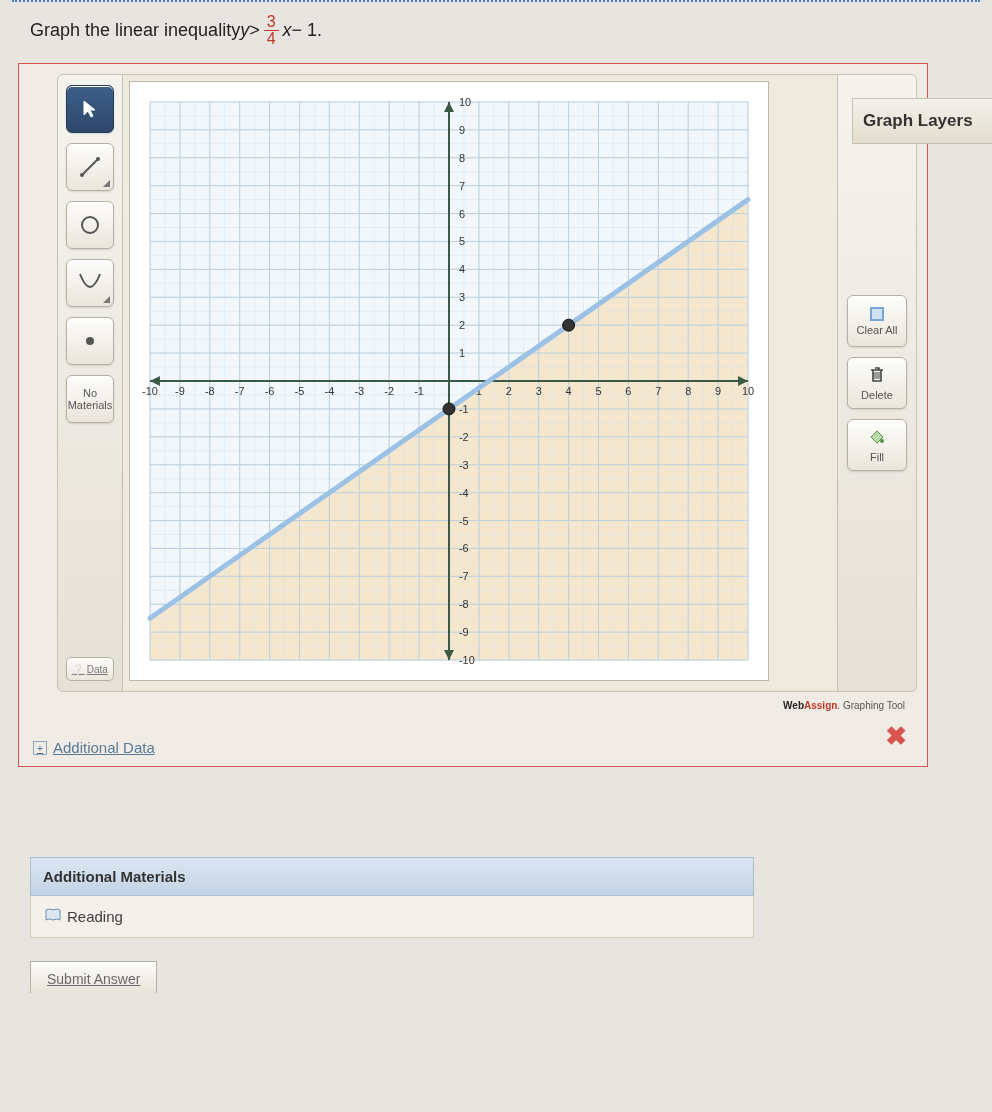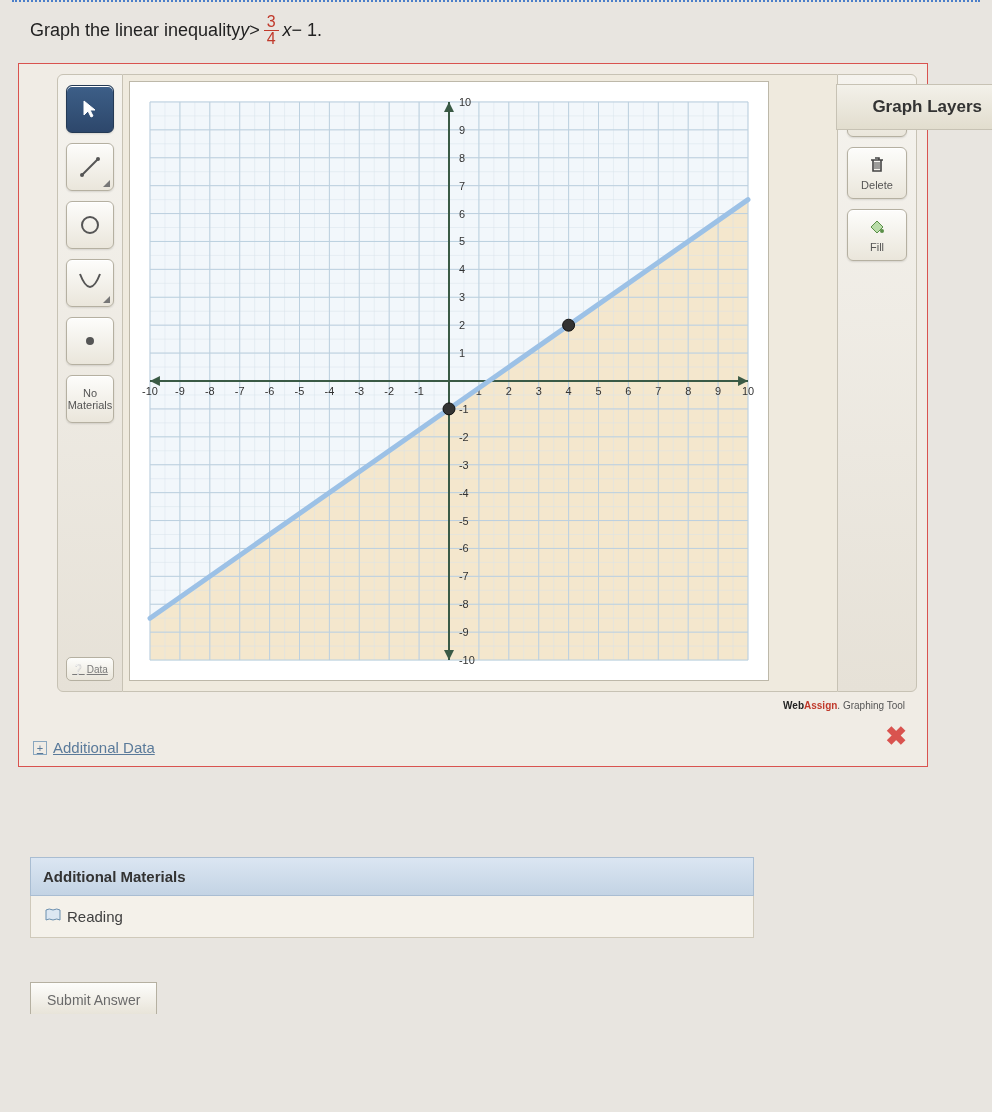--- a/index.html
+++ b/index.html
@@ -106,20 +106,21 @@
   .right-strip {
     width: 80px;
     background: linear-gradient(#f5f3ee,#e6e1d7);
     border: 1px solid #c7c2b4;
     border-radius: 0 6px 6px 0;
     padding: 10px 6px;
     display:flex;
     flex-direction:column;
     gap:10px;
     align-items:center;
+    justify-content:center;
   }
   .right-btn {
     width: 60px;
     height: 52px;
     background: linear-gradient(#fdfdfb,#eae6db);
     border: 1px solid #b5b0a1;
     border-radius: 6px;
     display:flex;
     flex-direction:column;
     align-items:center;
@@ -171,24 +172,23 @@
   .x-mark {
     position:absolute;
     right: 20px;
     bottom: 14px;
     color: #d9534f;
     font-size: 26px;
     font-weight: bold;
   }
   .layers-panel {
     position: absolute;
-    top: 84px;
+    top: 98px;
     right: 0;
-    width: 156px;
-    text-align: right;
+    width: 140px;
   }
   .layers-header {
     background: linear-gradient(#f3f1ea,#e2ddce);
     border: 1px solid #c7c2b4;
     border-right: none;
     padding: 12px 10px;
     font-weight: bold;
     font-size: 17px;
     color:#333;
   }
@@ -221,29 +221,30 @@
     border-top:none;
     padding: 12px 14px;
   }
   .reading-link {
     color: #404040;
     font-size: 15px;
     display:flex;align-items:flex-start;gap:6px;
     cursor:pointer;
   }
   .submit-btn {
-    margin: 44px 0 0 18px;
+    margin: 23px 0 0 18px;
     background: linear-gradient(#fdfdfb,#e8e4d9);
     border: 1px solid #b5b0a1;
     border-bottom: none;
     padding: 9px 16px 6px 16px;
     font-size: 14px;
     color:#6a6a6a;
     cursor:pointer;
     display:inline-block;
+    text-decoration:underline;
   }
   svg text { font-family: Arial; }
 </style>
 </head>
 <body>
 
 <div class="page">
   <div class="top-border"></div>
 
   <div class="question-text">

